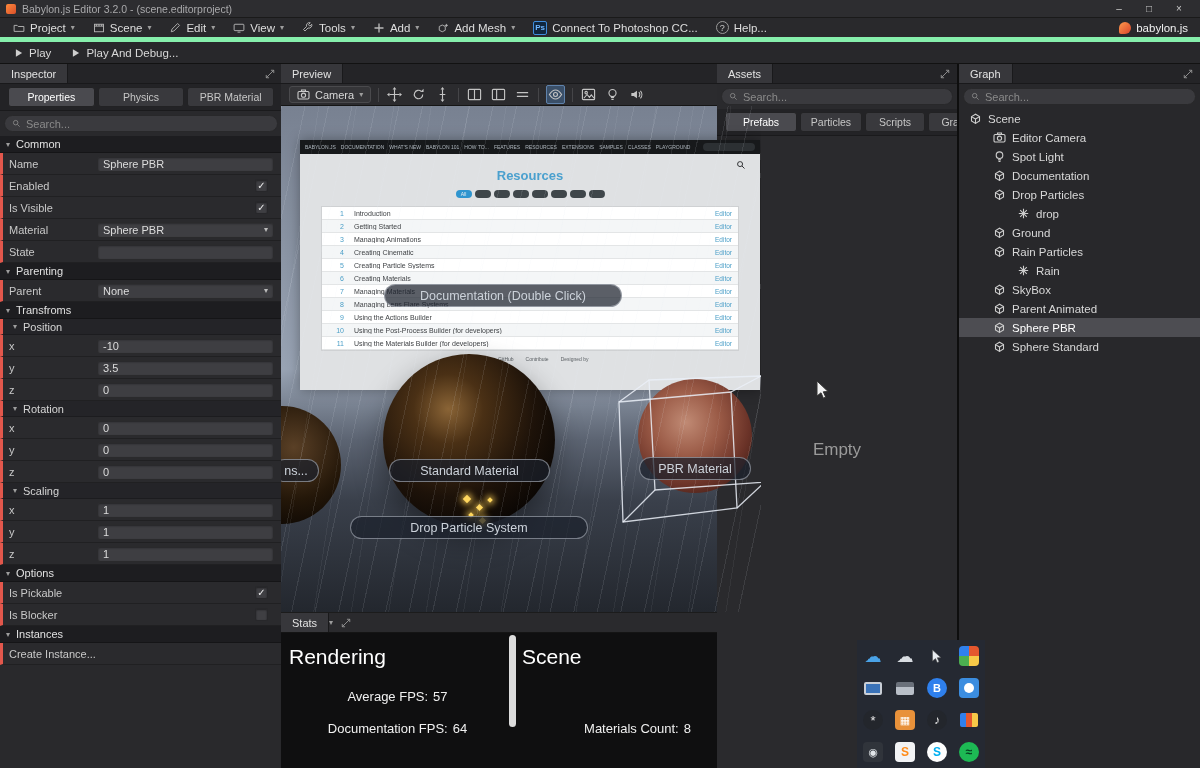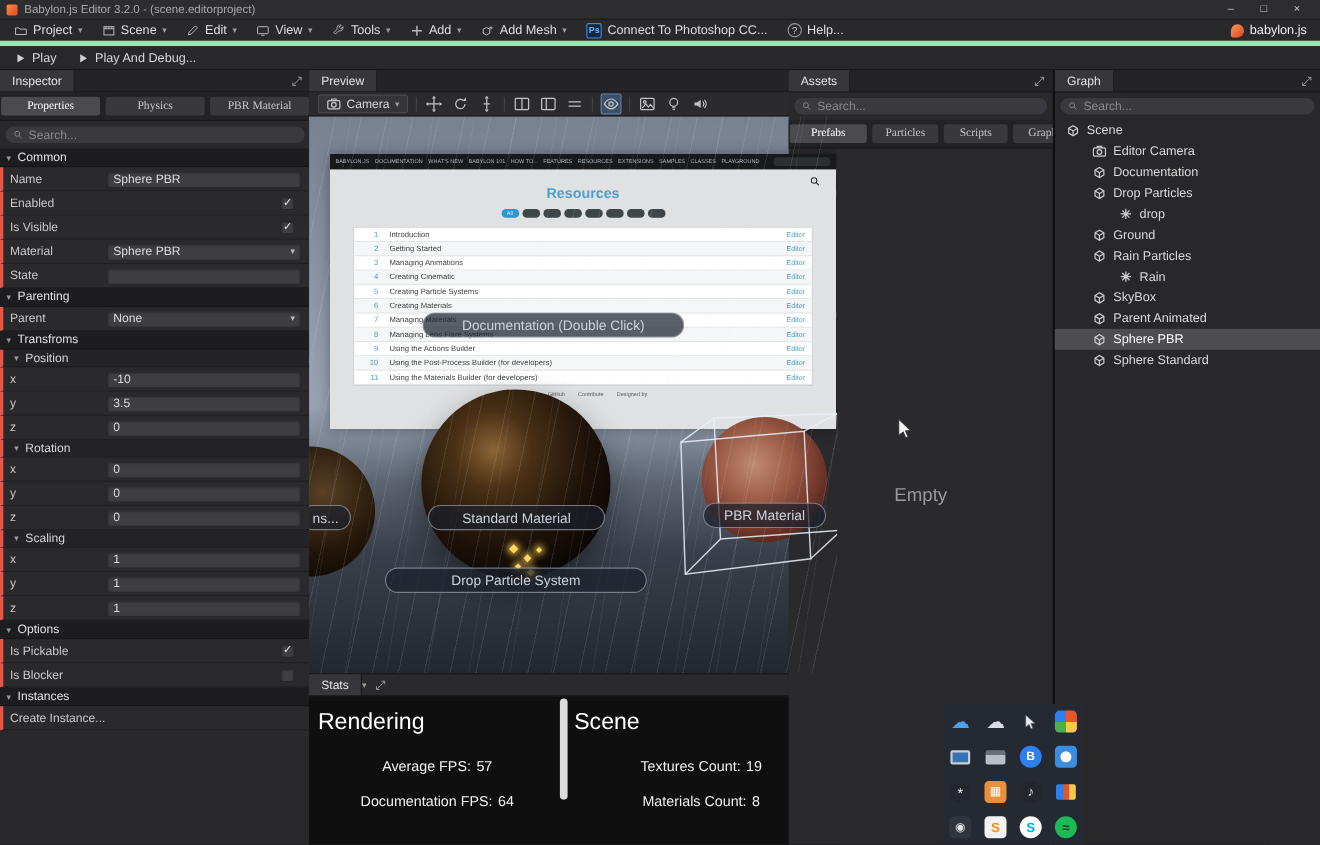--- a/index.html
+++ b/index.html
@@ -36,21 +36,21 @@
   .ptab { height:100%; display:flex; align-items:center; padding:0 11px; background:#37373b; border-right:1px solid #19191b; font-size:11px; color:#e2e2e2; }
   .phdr .sp { flex:1; }
   .hdr-ic { width:10px; height:10px; stroke:#9a9a9a; fill:none; stroke-width:1.4; margin-right:7px; }
   .searchbar { margin:4px; height:17px; background:#3a3a3e; border:1px solid #28282a; border-radius:9px; display:flex; align-items:center; padding:0 7px; gap:5px; }
   .searchbar svg { width:9px; height:9px; stroke:#8f8f8f; fill:none; stroke-width:1.4; flex-shrink:0; }
   .searchbar input { flex:1; background:none; border:none; outline:none; color:#cfcfcf; font-size:11px; font-family:inherit; min-width:0; }
   .searchbar input::placeholder { color:#8a8a8a; }
 
   
   .inspector { left:0; width:284px; border-right:2px solid #121213; }
-  .itabs { display:flex; gap:3px; padding:3px 0; background:#232326; border-bottom:1px solid #1a1a1c;font-family:Liberation Serif, serif; }
+  .itabs { display:flex; gap:3px; padding:3px 8px; background:#232326; border-bottom:1px solid #1a1a1c; }
   .itab { flex:1; text-align:center; padding:3px 0; background:#39393d; border:1px solid #222224; border-radius:3px; font-size:10.5px; color:#c6c6c6; white-space:nowrap; overflow:hidden; }
   .itab.active { background:#4a4a4f; color:#fff; }
   .sechdr { display:flex; align-items:center; gap:6px; height:17px; background:#1d1d20; border-bottom:1px solid #151517; padding-left:6px; font-size:11px; color:#e0e0e0; }
   .subhdr { display:flex; align-items:center; gap:6px; height:16px; background:#242428; border-left:3px solid #e2574c; border-bottom:1px solid #1c1c1f; padding-left:10px; font-size:11px; color:#d5d5d5; }
   .prow { display:flex; align-items:center; height:22px; background:#2a2a2d; border-left:3px solid #e2574c; border-bottom:1px solid #202022; padding-left:6px; }
   .plabel { width:88px; flex-shrink:0; font-size:11px; color:#c8c8c8; white-space:nowrap; }
   .pinput { flex:1; margin-right:8px; height:16px; background:#3e3e42; border:1px solid #2a2a2c; border-radius:3px; color:#dcdcdc; font-size:11px; padding:0 5px; box-shadow:inset 0 1px 2px rgba(0,0,0,.45); font-family:inherit; min-width:0; }
   .pselect { flex:1; margin-right:8px; height:16px; background:#3e3e42; border:1px solid #2a2a2c; border-radius:3px; color:#dcdcdc; font-size:11px; padding:0 5px; display:flex; align-items:center; box-shadow:inset 0 1px 2px rgba(0,0,0,.35); }
   .sel-caret { margin-left:auto; font-size:8px; color:#bbb; }
   .pcheck { width:13px; height:13px; background:#3f3f43; border:1px solid #27272a; border-radius:2px; margin-left:auto; margin-right:14px; color:#ececec; font-size:10px; line-height:12px; text-align:center; box-shadow:inset 0 1px 2px rgba(0,0,0,.5); }
@@ -691,24 +691,20 @@
           <span>Average FPS:</span>
             <span>57</span>
         </div>
         <div class="stat-row srow2">
           <span>Documentation FPS:</span>
             <span>64</span>
         </div>
       </div>
       <div class="scol scol-r">
         <div class="stitle">Scene</div>
-        <div class="stat-row srow1">
-          <span>Textures Count:</span>
-            <span>19</span>
-        </div>
         <div class="stat-row srow2">
           <span>Materials Count:</span>
             <span>8</span>
         </div>
       </div>
       <div class="vscroll sb1"></div>
       <div class="vscroll sb2"></div>
     </div>
   </div>
 </div>
@@ -762,20 +758,26 @@
       <span>Scene</span>
     </div>
     <div class="grow ind1">
       <svg class="ticon">
           <use href="#i-cam13"></use>
         </svg>
       <span>Editor Camera</span>
     </div>
     <div class="grow ind1">
       <svg class="ticon">
+          <use href="#i-bulb13"></use>
+        </svg>
+      <span>Spot Light</span>
+    </div>
+    <div class="grow ind1">
+      <svg class="ticon">
           <use href="#i-cube13"></use>
         </svg>
       <span>Documentation</span>
     </div>
     <div class="grow ind1">
       <svg class="ticon">
           <use href="#i-cube13"></use>
         </svg>
       <span>Drop Particles</span>
     </div>

